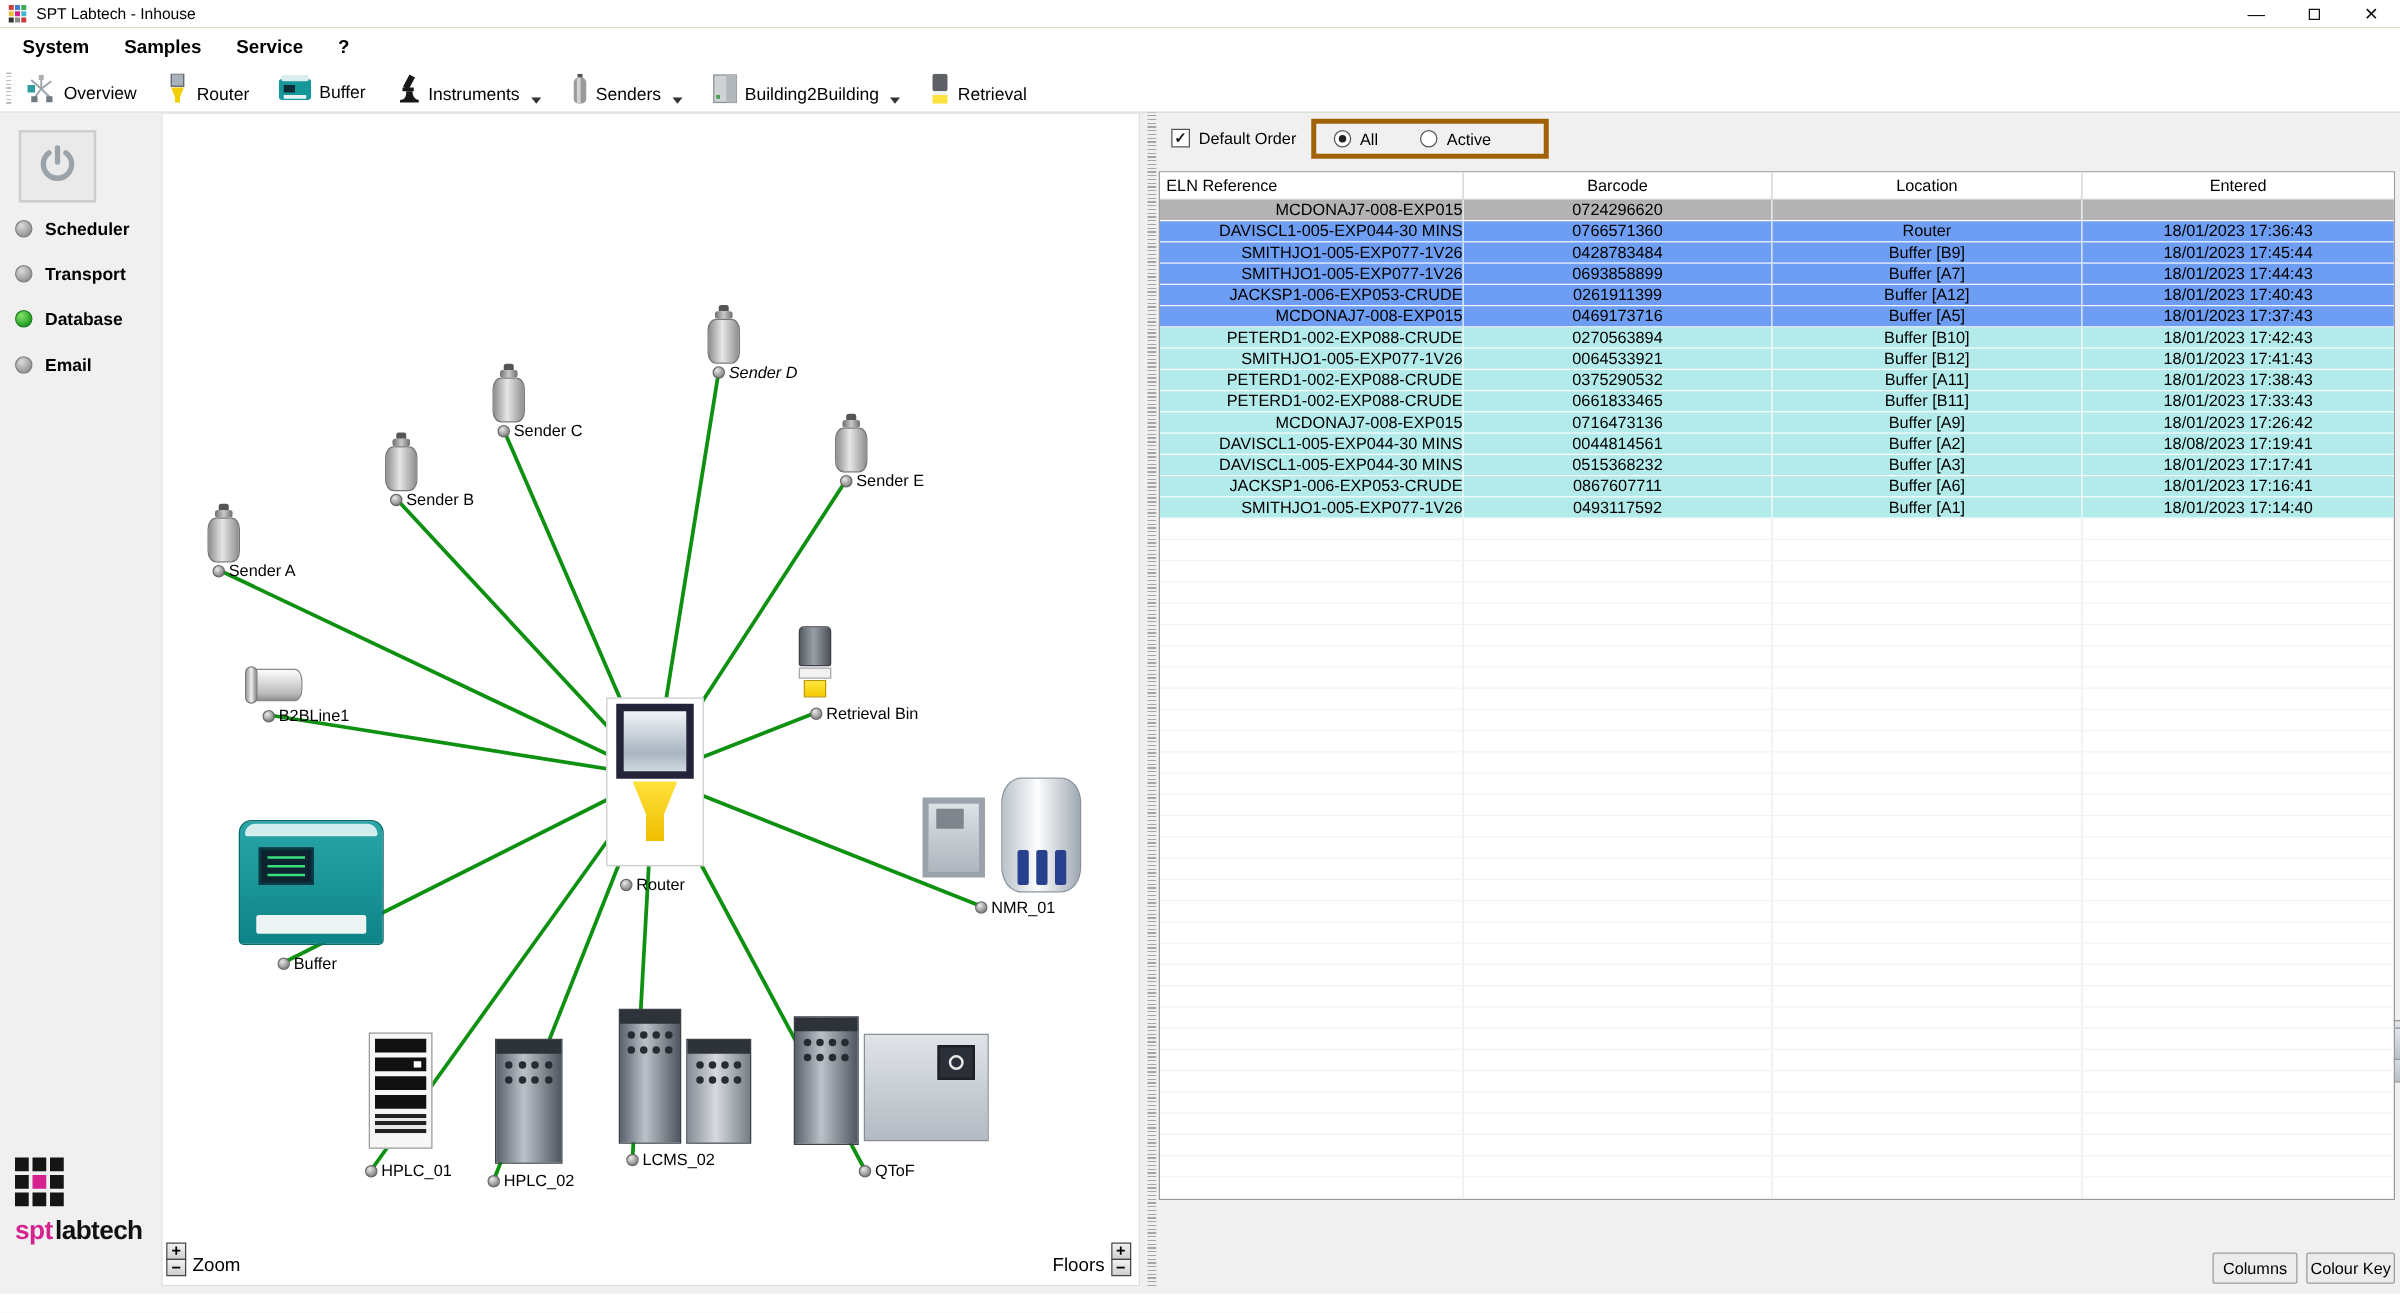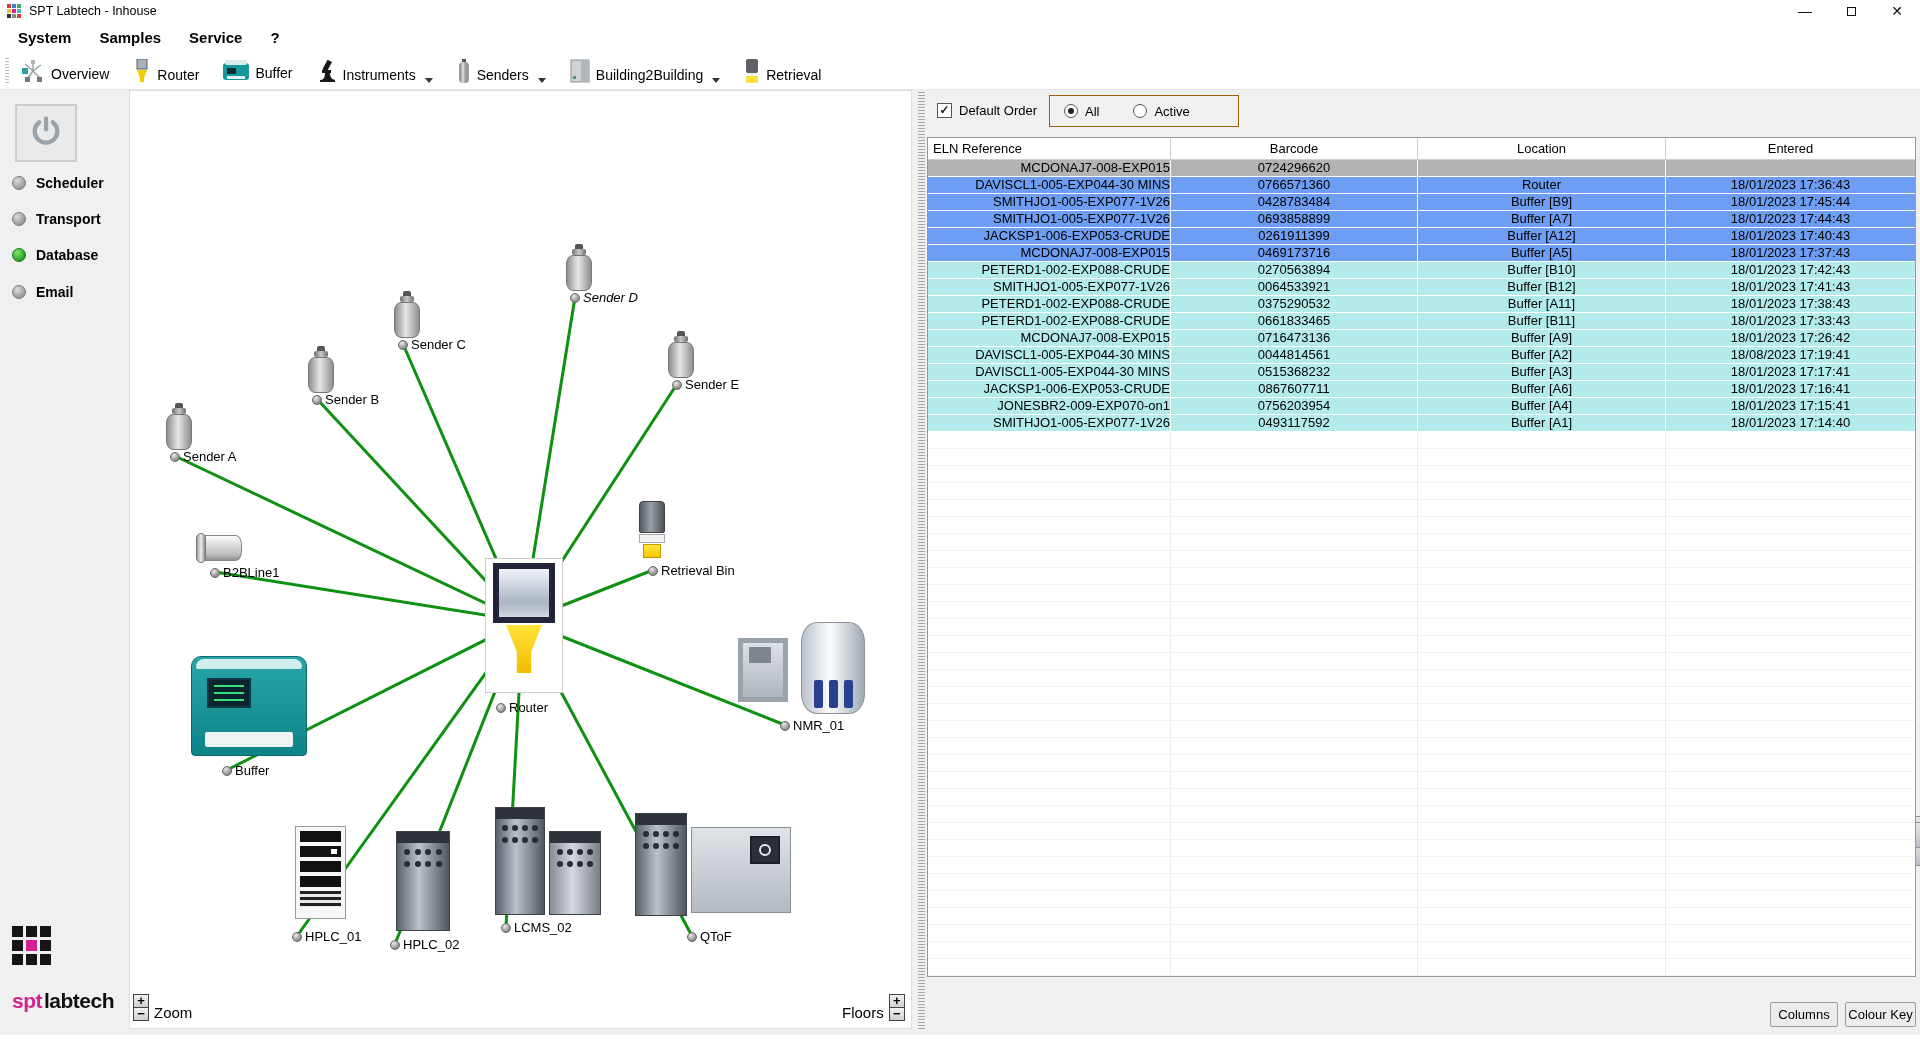--- a/index.html
+++ b/index.html
@@ -34,21 +34,21 @@
 
 .sidebar{position:absolute;left:0;top:0;width:129px;height:945px;background:#f0f0f0}
 .power-btn{position:absolute;left:15px;top:14px;width:62px;height:58px;background:#eaeaea;border:2px solid #cdcdcd;display:flex;align-items:center;justify-content:center}
 .status-item{position:absolute;left:12px;display:flex;align-items:center;gap:10px;font-size:14px;font-weight:700}
 .led{width:14px;height:14px;border-radius:50%;border:1px solid #7e7e7e;background:radial-gradient(circle at 35% 30%,#dcdcdc,#949494 75%)}
 .led.green{border-color:#157a15;background:radial-gradient(circle at 35% 30%,#86e26c,#1f9e1f 75%)}
 .logo{position:absolute;left:12px;top:836px}
 .logo-grid{display:grid;grid-template-columns:repeat(3,11px);grid-template-rows:repeat(3,11px);gap:3px}
 .logo-grid i{background:#151515}
 .logo-grid i.mag{background:#d4228e}
-.logo-text{margin-top:24px;font-size:21px;font-weight:700;letter-spacing:-.5px;white-space:nowrap}
+.logo-text{margin-top:8px;font-size:21px;font-weight:700;letter-spacing:-.5px;white-space:nowrap}
 .logo-text .spt{color:#d4228e}
 .logo-text .labtech{color:#101010;margin-left:2px}
 
 
 .canvas{position:absolute;left:129px;top:0;width:783px;height:939px;background:#fff;border:1px solid #dedede}
 .links{position:absolute;left:0;top:0;width:100%;height:100%}
 .device-layer{position:absolute;left:0;top:0;width:100%;height:100%}
 .dev{position:absolute}
 .node-label{position:absolute;display:flex;align-items:center;gap:3px;height:12px;font-size:13px;white-space:nowrap}
 .ball{width:10px;height:10px;border-radius:50%;border:1px solid #666;background:radial-gradient(circle at 35% 30%,#e9e9e9,#8c8c8c 70%,#6a6a6a)}
@@ -116,21 +116,21 @@
 .mini-btn{width:16px;height:14px;background:linear-gradient(180deg,#f2f2f2,#cfcfcf);border:1px solid #444;font-weight:700;font-size:13px;line-height:11px;text-align:center}
 .mini-btn + .mini-btn{margin-top:-1px}
 .ctl-label{font-size:15px;line-height:16px}
 
 
 .splitter{position:absolute;left:918px;top:0;width:7px;height:939px;background:repeating-linear-gradient(0deg,#a6a6a6 0 1px,#f0f0f0 1px 3px)}
 .panel{position:absolute;left:927px;top:0;width:989px;height:945px}
 .panel-controls{position:absolute;left:0;top:0;width:100%;height:47px}
 .chk-wrap{position:absolute;left:10px;top:13px;display:flex;align-items:center;gap:7px;font-size:13px}
 .checkbox{width:15px;height:15px;background:#fff;border:1px solid #555;display:flex;align-items:center;justify-content:center;font-size:12px;font-weight:700;color:#111;line-height:13px}
-.groupbox{position:absolute;left:122px;top:5px;width:190px;height:32px;border:1px solid #a16207;display:flex;align-items:center;gap:34px;padding-left:14px}
+.groupbox{position:absolute;left:122px;top:5px;width:190px;height:32px;border:4px solid #a16207;display:flex;align-items:center;gap:34px;padding-left:14px}
 .radio-wrap{display:flex;align-items:center;gap:7px;font-size:13px}
 .radio{width:14px;height:14px;border-radius:50%;background:#fff;border:1px solid #555;position:relative}
 .radio.sel::after{content:"";position:absolute;left:3px;top:3px;width:6px;height:6px;border-radius:50%;background:#222}
 
 
 .table{position:absolute;left:0;top:47px;width:989px;background:#fff;border:1px solid #9a9a9a}
 .thead{display:grid;grid-template-columns:243px 247px 248px 1fr;height:22px;background:#fff;border-bottom:1px solid #cfcfcf;font-size:13px}
 .th{display:flex;align-items:center;justify-content:center;border-right:1px solid #cfcfcf}
 .th:last-child{border-right:none}
 .th.left{justify-content:flex-start;padding-left:5px}
@@ -663,26 +663,20 @@
     <div class="td">Buffer [A3]</div>
     <div class="td">18/01/2023 17:17:41</div>
   </div>
             <div class="trow tone-cyan">
     <div class="td left">JACKSP1-006-EXP053-CRUDE</div>
     <div class="td">0867607711</div>
     <div class="td">Buffer [A6]</div>
     <div class="td">18/01/2023 17:16:41</div>
   </div>
             <div class="trow tone-cyan">
-    <div class="td left">JONESBR2-009-EXP070-on1</div>
-    <div class="td">0756203954</div>
-    <div class="td">Buffer [A4]</div>
-    <div class="td">18/01/2023 17:15:41</div>
-  </div>
-            <div class="trow tone-cyan">
     <div class="td left">SMITHJO1-005-EXP077-1V26</div>
     <div class="td">0493117592</div>
     <div class="td">Buffer [A1]</div>
     <div class="td">18/01/2023 17:14:40</div>
   </div>
             <div class="trow empty">
     <div class="td left"></div>
     <div class="td"></div>
     <div class="td"></div>
     <div class="td"></div>

